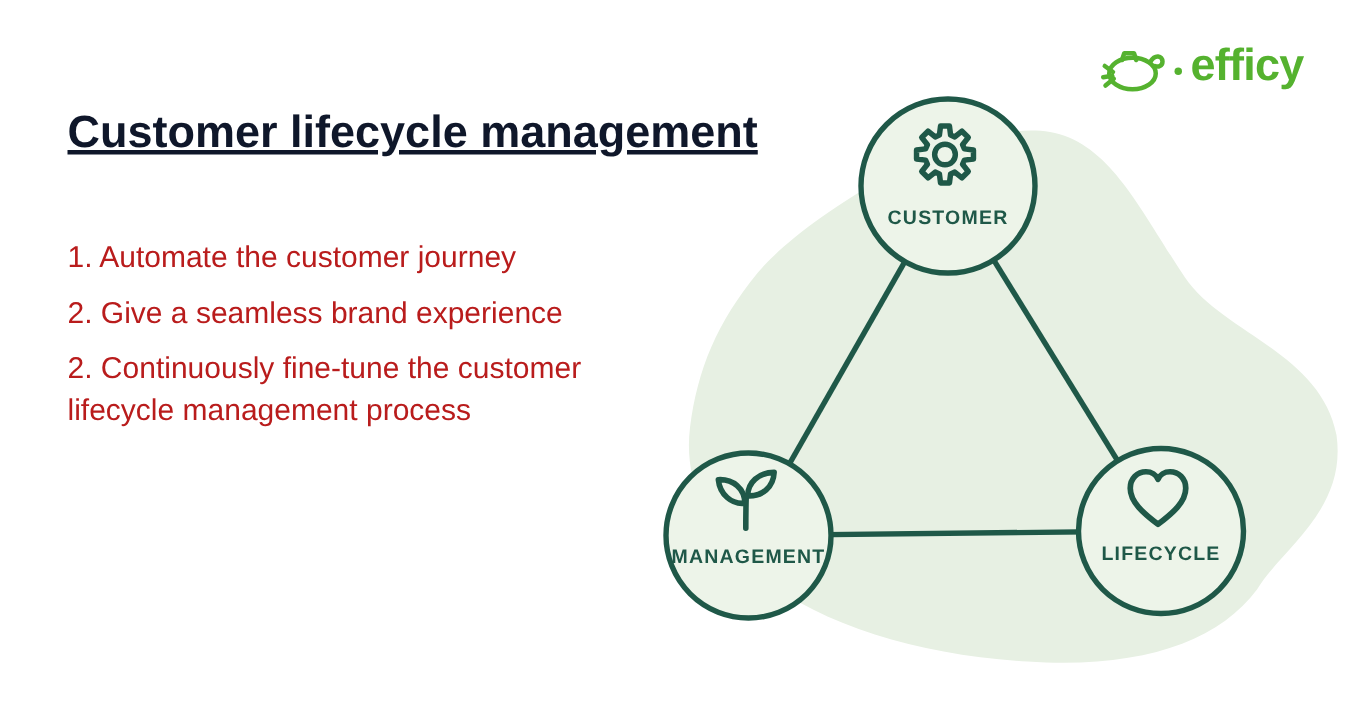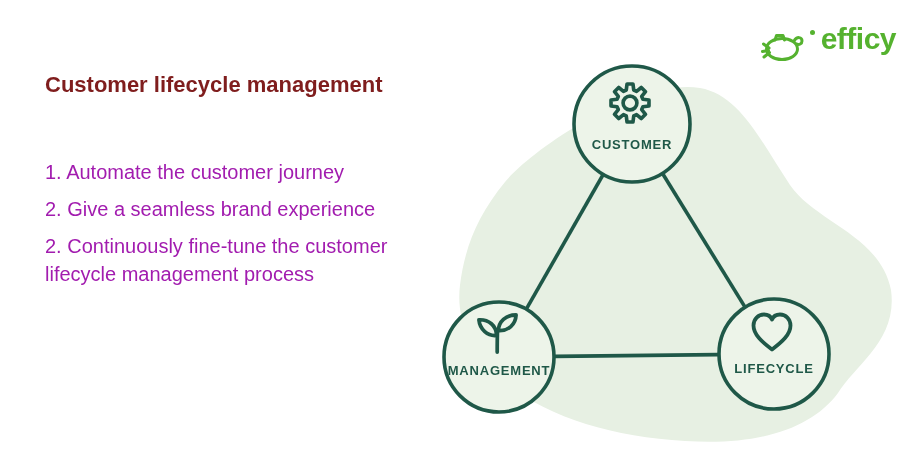--- a/index.html
+++ b/index.html
@@ -1,31 +1,31 @@
 <!DOCTYPE html>
 <html><head>
 <meta charset="utf-8">
 <style>
   html,body{margin:0;padding:0;background:#ffffff;}
   .canvas{
     position:relative;width:900px;height:470px;background:#ffffff;
     overflow:hidden;font-family:"Liberation Sans",sans-serif;
   }
   
-  .logo{position:absolute;top:24px;right:4px;display:flex;align-items:flex-start;height:40px;}
+  .logo{position:absolute;top:24px;right:31px;display:flex;align-items:center;height:40px;}
   .logo-dot{width:5px;height:5px;border-radius:50%;background:#55b22f;margin:6px 6px 0 5px;}
   .logo-text{font-size:30px;font-weight:bold;color:#55b22f;letter-spacing:-0.5px;line-height:1;}
   
   .title{
     position:absolute;left:45px;top:72px;margin:0;
-    font-size:22px;font-weight:bold;color:#7f1d1d;letter-spacing:0;
+    font-size:30px;font-weight:bold;color:#0f172a;letter-spacing:0;text-decoration:underline;
   }
   .steps{position:absolute;left:45px;top:158px;width:400px;}
   .step{
-    font-size:20px;color:#a21caf;line-height:1.4;margin-bottom:9px;
+    font-size:20px;color:#b91c1c;line-height:1.4;margin-bottom:9px;
   }
   
   .diagram{position:absolute;left:0;top:0;width:900px;height:470px;}
   .blob{fill:#e7f0e3;}
   .edge{stroke:#1f5848;stroke-width:3.6;}
   .node-circle{fill:#edf4e9;stroke:#1f5848;stroke-width:3.6;}
   .node-icon{stroke:#1f5848;stroke-width:3.8;fill:none;stroke-linejoin:round;stroke-linecap:round;}
   .node-label{
     font-family:"Liberation Sans",sans-serif;font-size:13px;font-weight:600;
     fill:#1f5848;letter-spacing:0.8px;text-anchor:middle;

